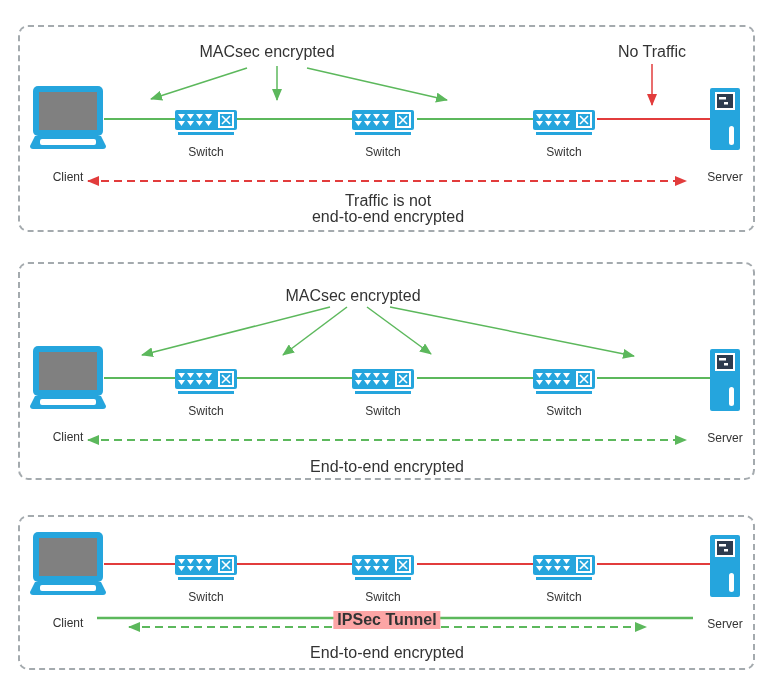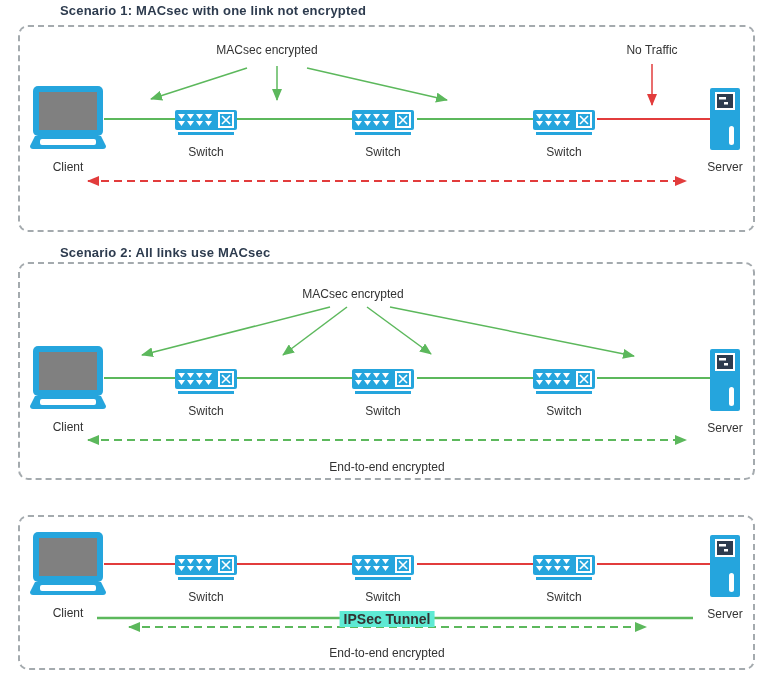--- a/index.html
+++ b/index.html
@@ -9,50 +9,49 @@
   .sc-title{position:absolute;left:60px;margin:0;font-size:13px;font-weight:bold;
             color:#2d3b4e;letter-spacing:.2px;}
   .sc-box{position:absolute;left:18px;width:737px;box-sizing:border-box;
           border:2px dashed #a4aaae;border-radius:10px;}
   
   .link{position:absolute;height:2px;}
   .link.green{background:#5cb85c;}
   .link.red{background:#e23c3c;}
   
   .node{position:absolute;}
-  .node-label{margin-top:6px;text-align:center;font-size:12px;color:#333333;}
+  .node-label{margin-top:16px;text-align:center;font-size:12px;color:#333333;}
   .client{width:76px;}
   .switch{width:62px;}
   .sw-body{width:62px;height:20px;background:#25a5dd;border-radius:2px;
            display:flex;align-items:center;justify-content:center;}
   .sw-base{width:56px;height:3px;background:#25a5dd;margin:2px auto 0;}
   .switch .node-label{margin-top:10px;}
   .server{width:30px;}
   .server .node-label{width:64px;margin-left:-17px;}
   
-  .ann{position:absolute;font-size:12px;color:#333333;text-align:center;}
+  .ann{position:absolute;font-size:16px;color:#333333;text-align:center;}
   .note{white-space:pre-line;line-height:16px;}
   .ipsec-label{position:absolute;left:387px;top:611px;transform:translateX(-50%);
-               font-size:14px;font-weight:bold;color:#333333;background:#5eead4;
+               font-size:16px;font-weight:bold;color:#333333;background:#fca5a5;
                padding:0 4px;z-index:6;white-space:nowrap;}
   
   .overlay{position:absolute;left:0;top:0;z-index:3;pointer-events:none;}
   .ga{stroke:#5cb85c;stroke-width:1.5;}
   .ra{stroke:#e23c3c;stroke-width:1.5;}
   .gd{stroke:#5cb85c;stroke-width:2;stroke-dasharray:8 5;}
   .rd{stroke:#e23c3c;stroke-width:2;stroke-dasharray:8 5;}
   .gs{stroke:#5cb85c;stroke-width:2.5;}
 </style>
 </head>
 <body>
 
 <div class="canvas">
 
   <div class="scenario">
-    <h2 class="sc-title" style="top:3px">Scenario 1: MACsec with one link not encrypted</h2>
     <div class="sc-box" style="top:25px;height:207px"></div>
 
     <div class="link green" style="left:104px;top:118px;width:71px"></div>
     <div class="link green" style="left:237px;top:118px;width:115px"></div>
     <div class="link green" style="left:417px;top:118px;width:116px"></div>
     <div class="link red" style="left:597px;top:118px;width:113px"></div>
 
     <div class="node client" style="left:30px;top:86px">
       <svg width="76" height="64" viewBox="0 0 76 64">
         <rect x="3" y="0" width="70" height="50" rx="5" fill="#25a5dd"></rect>
@@ -132,24 +131,25 @@
         <rect x="6" y="5" width="18" height="16" fill="#2d3b4e" stroke="#ffffff" stroke-width="2"></rect>
         <rect x="9" y="9" width="7" height="2.5" fill="#ffffff"></rect>
         <rect x="14" y="14" width="4" height="2.5" fill="#ffffff"></rect>
         <rect x="19" y="38" width="5" height="19" rx="2.5" fill="#ffffff"></rect>
       </svg>
       <div class="node-label">Server</div>
     </div>
 
     <div class="ann" style="left:187px;top:43px;width:160px">MACsec encrypted</div>
     <div class="ann" style="left:602px;top:43px;width:100px">No Traffic</div>
+    <div class="ann note" style="left:288px;top:193px;width:200px">Traffic is not
+end-to-end encrypted</div>
   </div>
 
   <div class="scenario">
-    <h2 class="sc-title" style="top:245px">Scenario 2: All links use MACsec</h2>
     <div class="sc-box" style="top:262px;height:218px"></div>
 
     <div class="link green" style="left:104px;top:377px;width:71px"></div>
     <div class="link green" style="left:237px;top:377px;width:115px"></div>
     <div class="link green" style="left:417px;top:377px;width:116px"></div>
     <div class="link green" style="left:597px;top:377px;width:113px"></div>
 
     <div class="node client" style="left:30px;top:346px">
       <svg width="76" height="64" viewBox="0 0 76 64">
         <rect x="3" y="0" width="70" height="50" rx="5" fill="#25a5dd"></rect>

